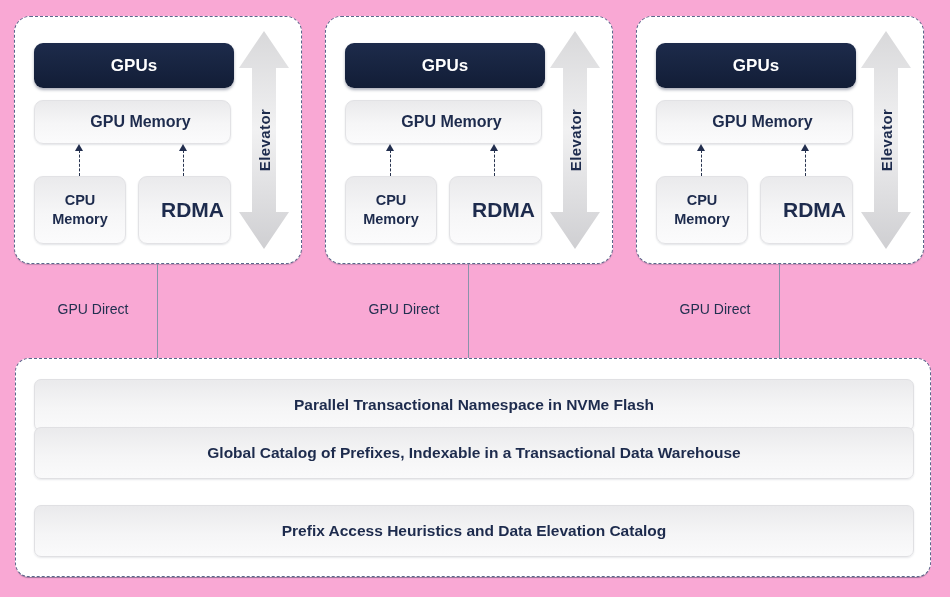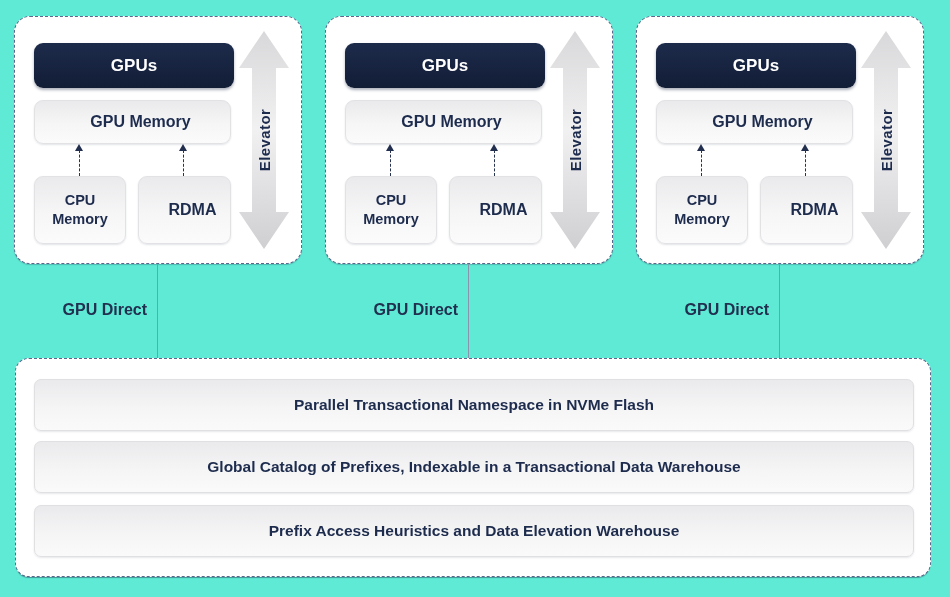--- a/index.html
+++ b/index.html
@@ -10,21 +10,21 @@
   }
   * { margin: 0; padding: 0; box-sizing: border-box; }
   body {
     font-family: "Liberation Sans", sans-serif;
     background: #ffffff;
   }
   .canvas {
     position: relative;
     width: 950px;
     height: 597px;
-    background: #5eead4;
+    background: #f9a8d4;
     overflow: hidden;
   }
 
   
   .node {
     position: absolute;
     top: 16px;
     width: 288px;
     height: 248px;
     background: #ffffff;
@@ -70,21 +70,21 @@
     left: 19px; top: 159px;
     width: 92px; height: 68px;
     font-size: 14.5px;
     line-height: 1.3;
     padding: 8px 8px;
   }
   .rdma-box {
     position: absolute;
     left: 123px; top: 159px;
     width: 93px; height: 68px;
-    font-size: 16px;
+    font-size: 21px;
   }
 
   
   .up-arrow {
     position: absolute;
     top: 133px;
     width: 0; height: 26px;
     border-left: 1.5px dashed #28344f;
   }
   .up-arrow::before {
@@ -125,24 +125,23 @@
     border-left: 1px solid var(--line-color);
   }
   .connector.c1 { left: 157px; }
   .connector.c2 { left: 468px; }
   .connector.c3 { left: 779px; }
 
   .gpu-direct {
     position: absolute;
     top: 301px;
     width: 108px;
-    text-align: right;
+    text-align: center;
     color: #223050;
-    font-size: 16px;
-    font-weight: bold;
+    font-size: 14px;
   }
   .gpu-direct.g1 { left: 39px; }
   .gpu-direct.g2 { left: 350px; }
   .gpu-direct.g3 { left: 661px; }
 
   
   .storage {
     position: absolute;
     left: 15px; top: 358px;
     width: 916px; height: 219px;
@@ -159,21 +158,21 @@
     border: 1px solid #e0e0e3;
     border-radius: 7px;
     color: var(--text-navy);
     font-size: 15.5px;
     font-weight: bold;
     display: flex; align-items: center; justify-content: center;
     text-align: center;
     box-shadow: 0 1px 2px rgba(20,30,60,0.10);
   }
   .layer.l1 { top: 20px; }
-  .layer.l2 { top: 82px; }
+  .layer.l2 { top: 68px; }
   .layer.l3 { top: 146px; }
 </style>
 </head>
 <body>
 
 <svg width="0" height="0" style="position:absolute" aria-hidden="true">
   <defs>
     <linearGradient id="elevGrad" x1="0" y1="0" x2="0" y2="1">
       <stop offset="0%" stop-color="#d8d8da"></stop>
       <stop offset="45%" stop-color="#f1f1f2"></stop>
@@ -233,16 +232,16 @@
   <div class="connector c2"></div>
   <div class="connector c3"></div>
 
   <div class="gpu-direct g1">GPU Direct</div>
   <div class="gpu-direct g2">GPU Direct</div>
   <div class="gpu-direct g3">GPU Direct</div>
 
   <div class="storage">
     <div class="layer l1">Parallel Transactional Namespace in NVMe Flash</div>
     <div class="layer l2">Global Catalog of Prefixes, Indexable in a Transactional Data Warehouse</div>
-    <div class="layer l3">Prefix Access Heuristics and Data Elevation Warehouse</div>
+    <div class="layer l3">Prefix Access Heuristics and Data Elevation Catalog</div>
   </div>
 
 </div>
 
 </body></html>

